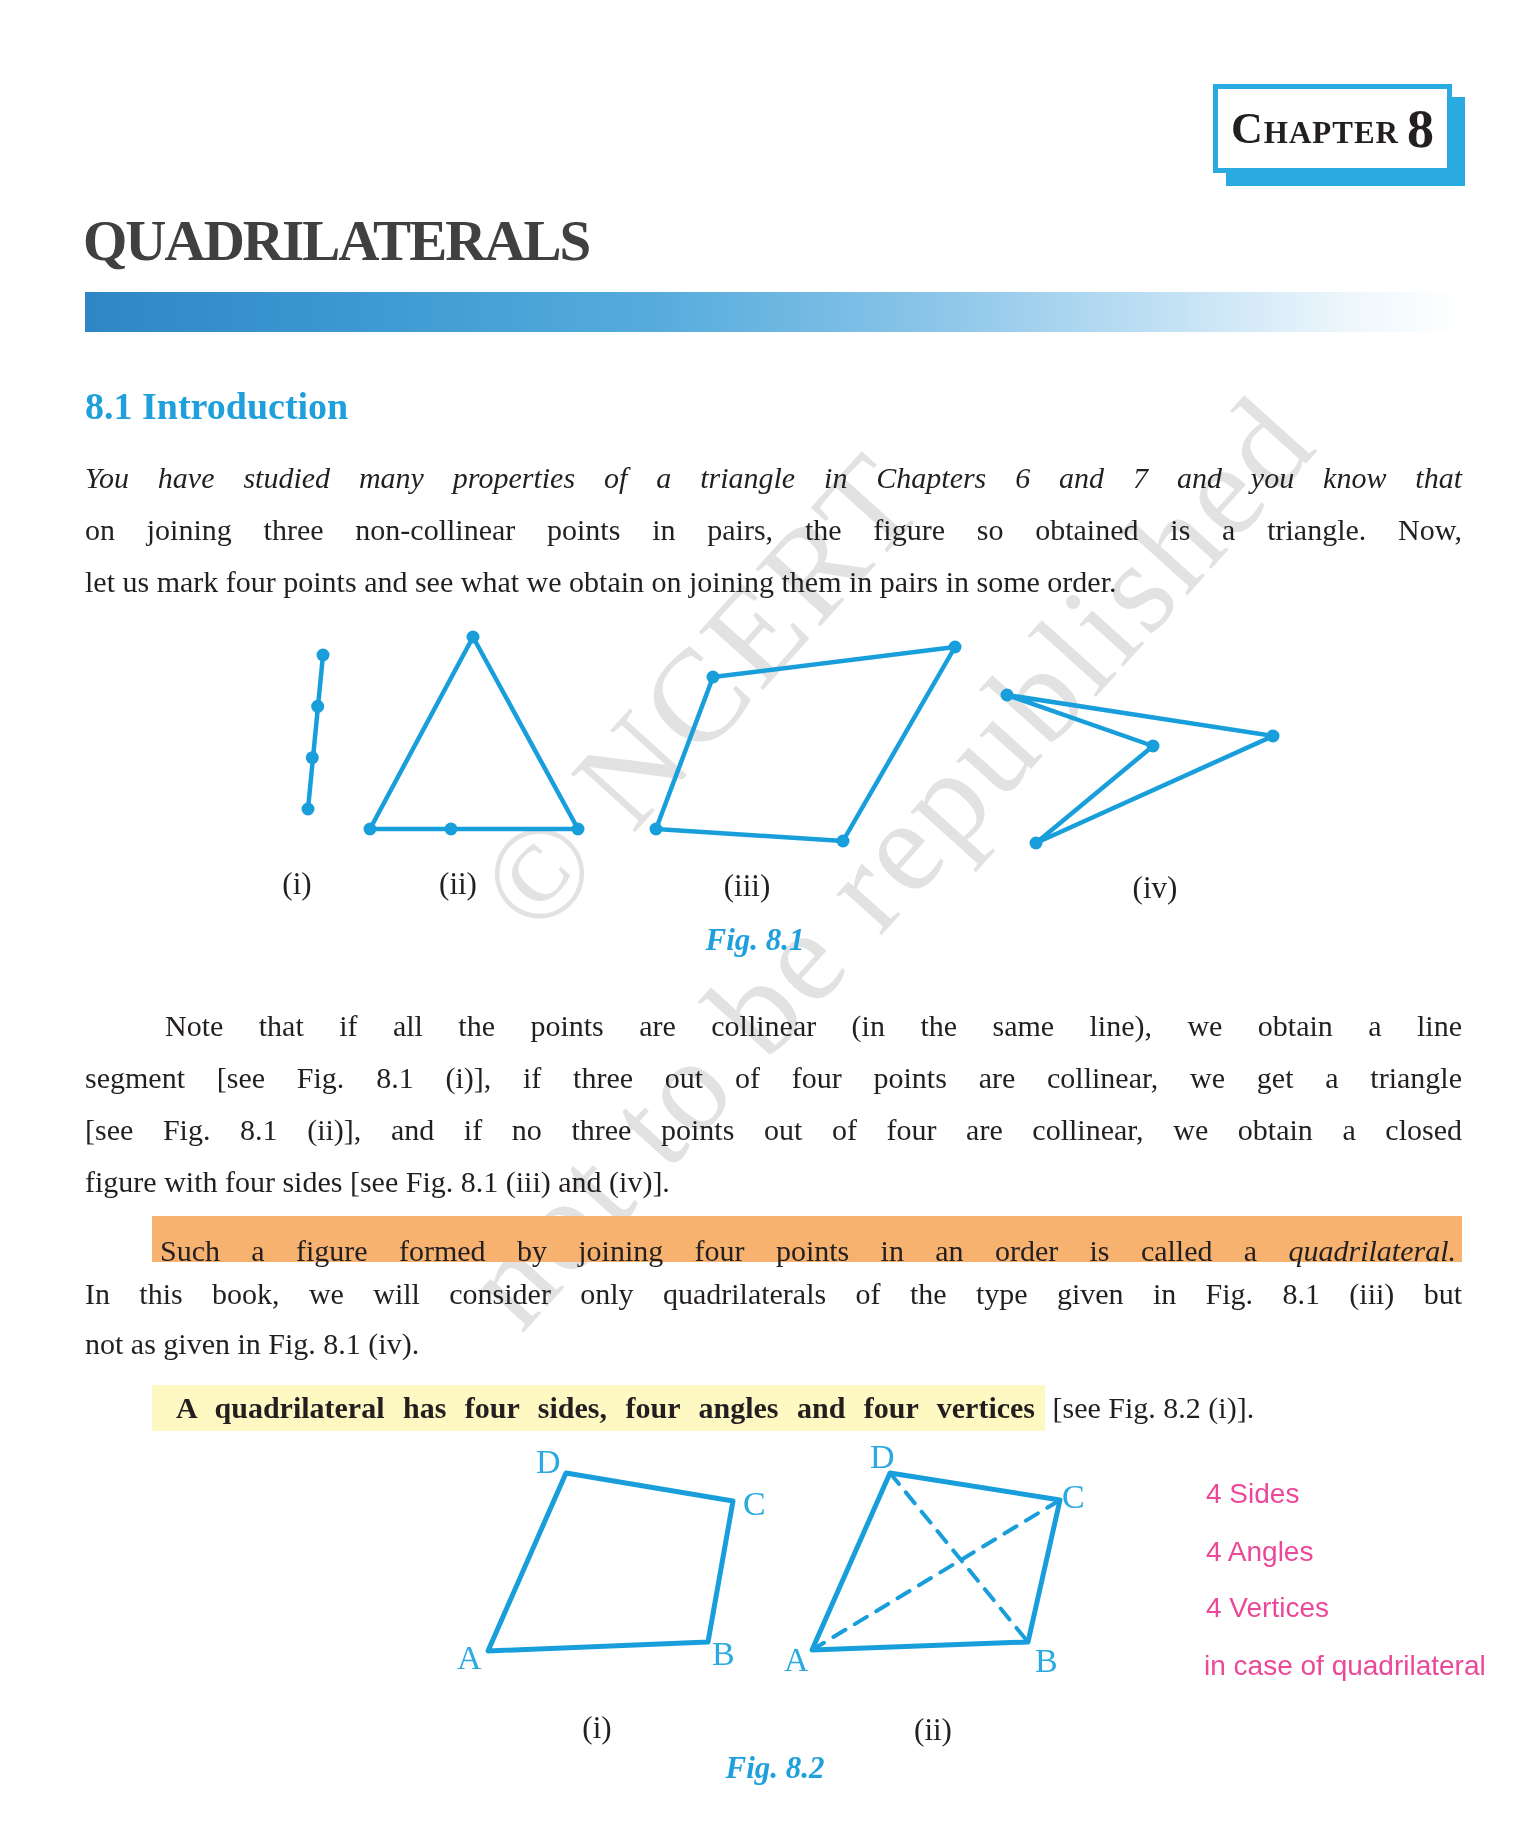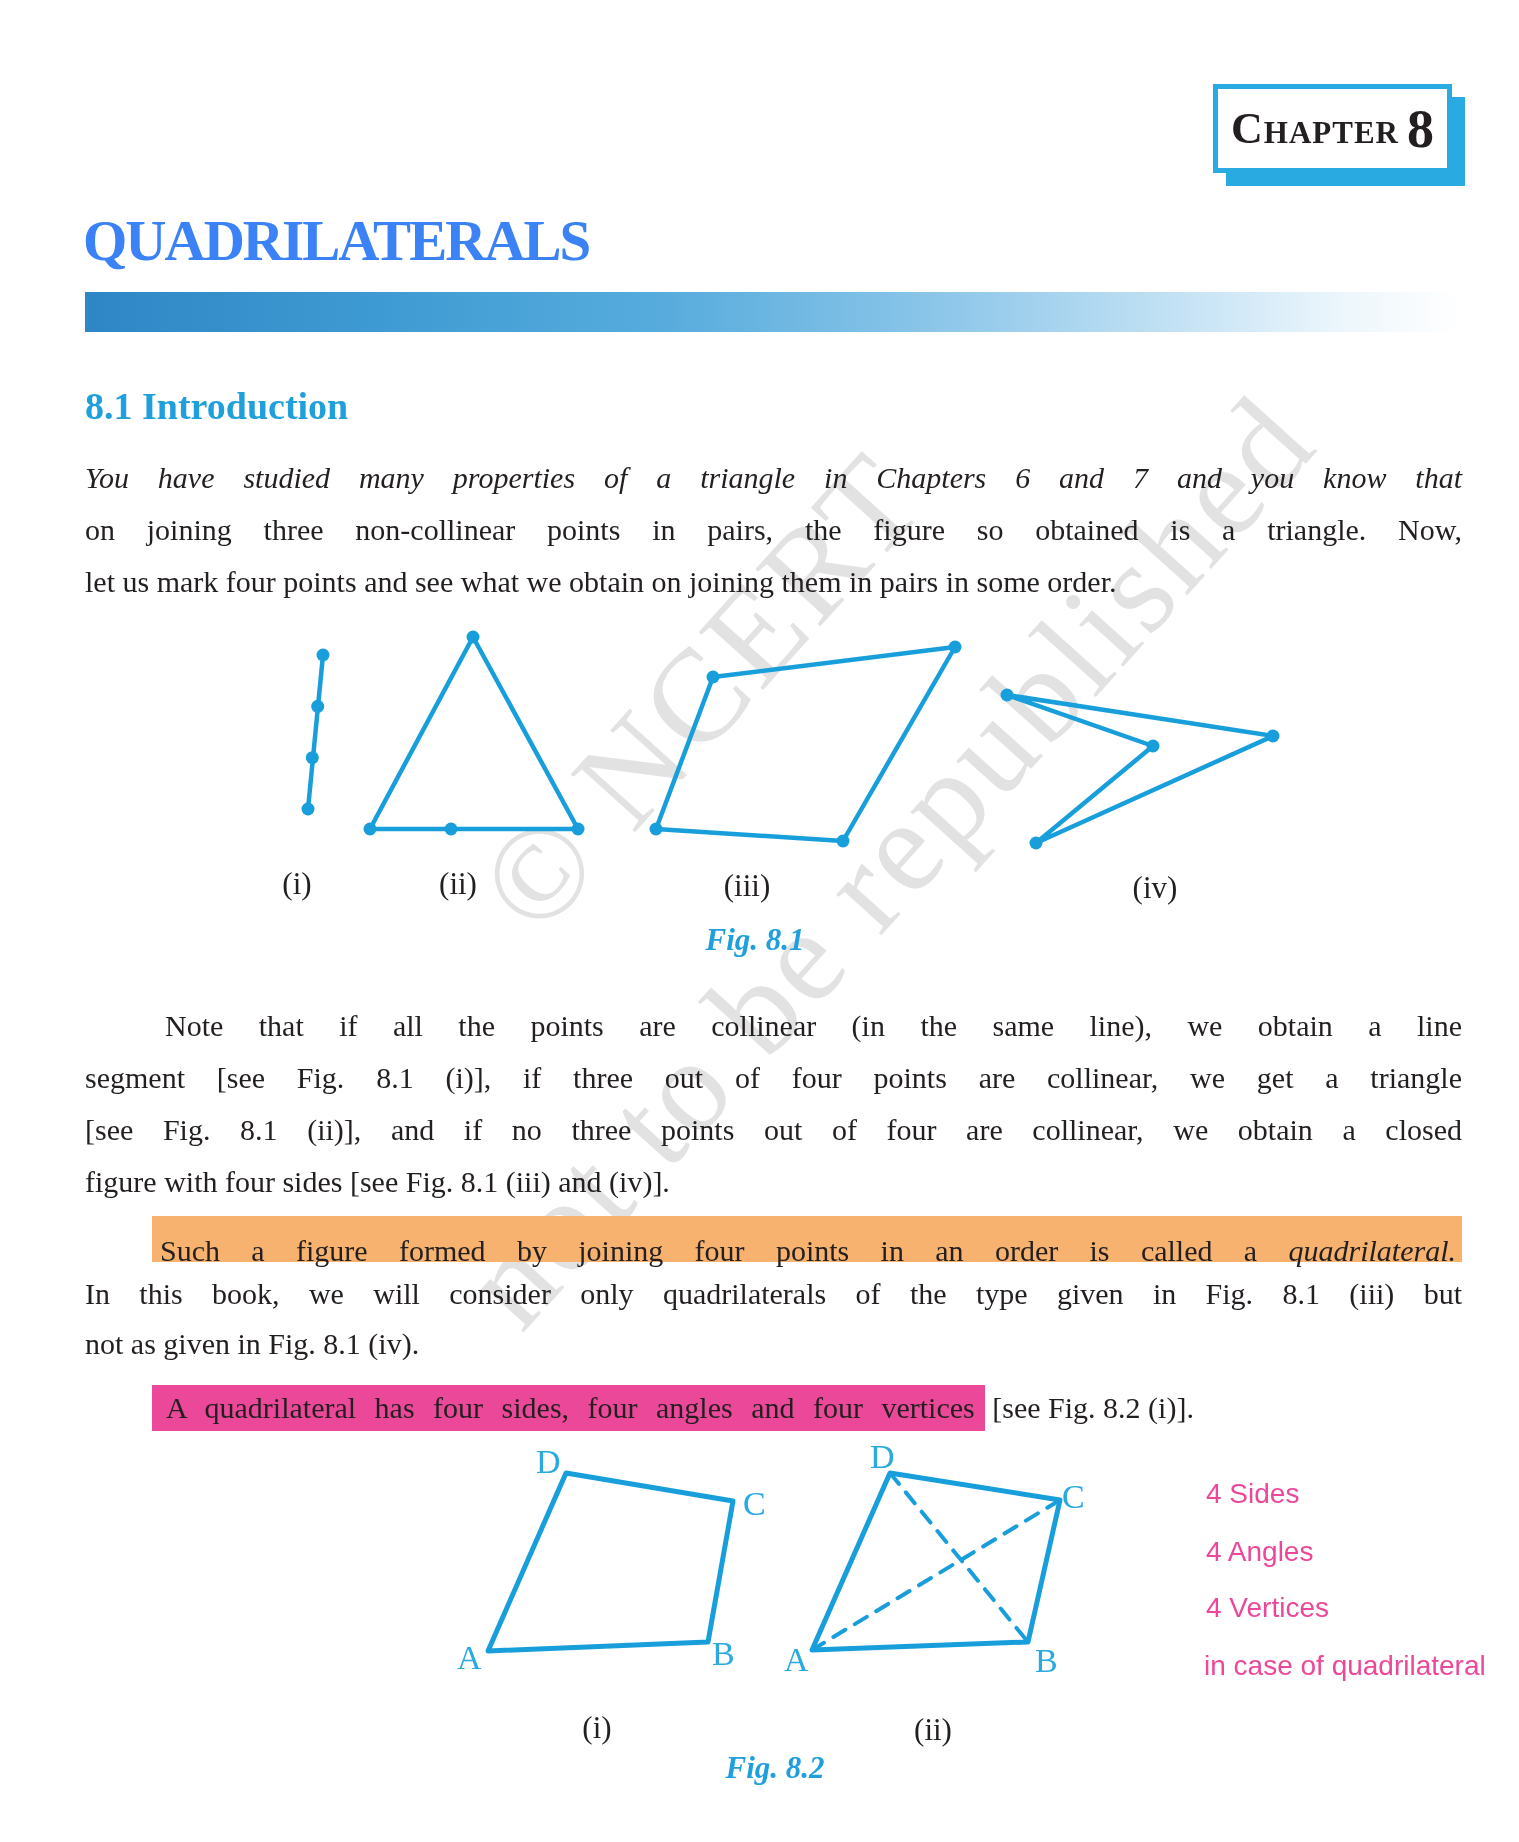--- a/index.html
+++ b/index.html
@@ -18,21 +18,21 @@
   
   .chapter-box{
     left:1213px;top:84px;width:239px;height:89px;background:#fff;
     border:5px solid #29abe2;box-sizing:border-box;z-index:2;
     box-shadow:13px 13px 0 0 #29abe2;
     display:flex;align-items:center;justify-content:center;gap:8px;
   }
   .chapter-word{font-variant:small-caps;font-size:44px;font-weight:bold;letter-spacing:1px;}
   .chapter-num{font-size:54px;font-weight:bold;}
   .title{
-    left:83px;top:211px;font-size:57px;font-weight:bold;color:#3b82f6;
+    left:83px;top:211px;font-size:57px;font-weight:bold;color:#404040;
     letter-spacing:-2px;z-index:2;line-height:60px;
   }
   .grad-bar{
     left:85px;top:292px;width:1377px;height:40px;z-index:0;
     background:linear-gradient(90deg,#2f86c5 0%,#3f9bd3 22%,#57acdd 42%,
       #8cc6e9 62%,#c6e3f5 80%,#eef7fc 92%,#ffffff 100%);
   }
   .section-heading{
     left:85px;top:384px;font-size:38px;font-weight:bold;color:#1f9fdb;z-index:2;
   }
@@ -42,21 +42,21 @@
   }
   .lastline{text-align:left;text-align-last:left;}
   .indent{text-indent:80px;}
   .hl-orange{
     left:152px;top:1216px;width:1310px;height:46px;background:#f6b26e;z-index:2;
     font-size:30px;line-height:46px;box-sizing:border-box;padding:12px 6px 0 8px;
     text-align:justify;text-align-last:justify;
   }
   .hl-orange .ital{font-style:italic;}
   .redline{left:152px;top:1385px;z-index:2;font-size:30px;line-height:46px;white-space:nowrap;}
-  .hl-red{background:#ec4899;display:inline-block;height:46px;padding:0 10px 0 14px;word-spacing:11px;}
+  .hl-red{background:#fef9c3;display:inline-block;height:46px;padding:0 10px 0 24px;word-spacing:11px;font-weight:bold;}
   .fig-label{
     font-size:31px;z-index:2;transform:translateX(-50%);white-space:nowrap;
   }
   .fig-caption{
     font-size:31px;font-weight:bold;font-style:italic;color:#1f9fdb;z-index:2;
     transform:translateX(-50%);white-space:nowrap;
   }
   .vertex{font-size:34px;color:#2baae2;z-index:3;line-height:34px;}
   .annot{font-family:"Liberation Sans",sans-serif;font-size:28px;color:#ec4899;z-index:2;white-space:nowrap;}
   svg{position:absolute;z-index:2;pointer-events:none;}

